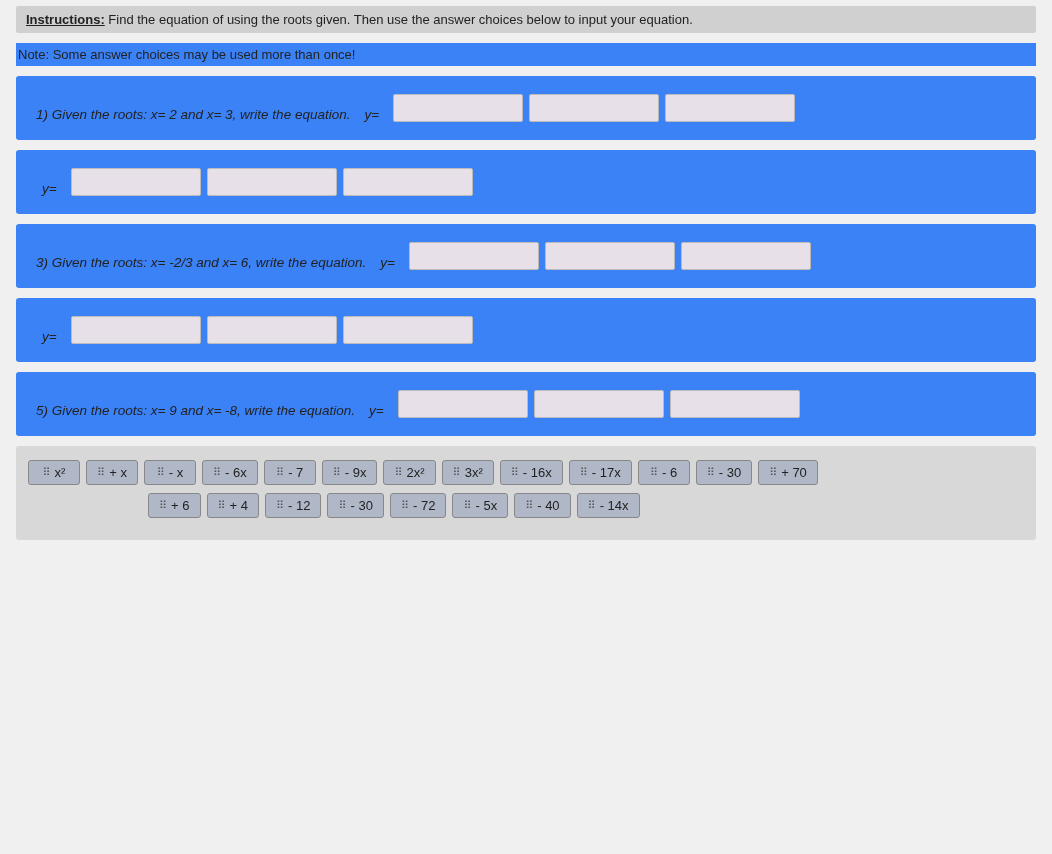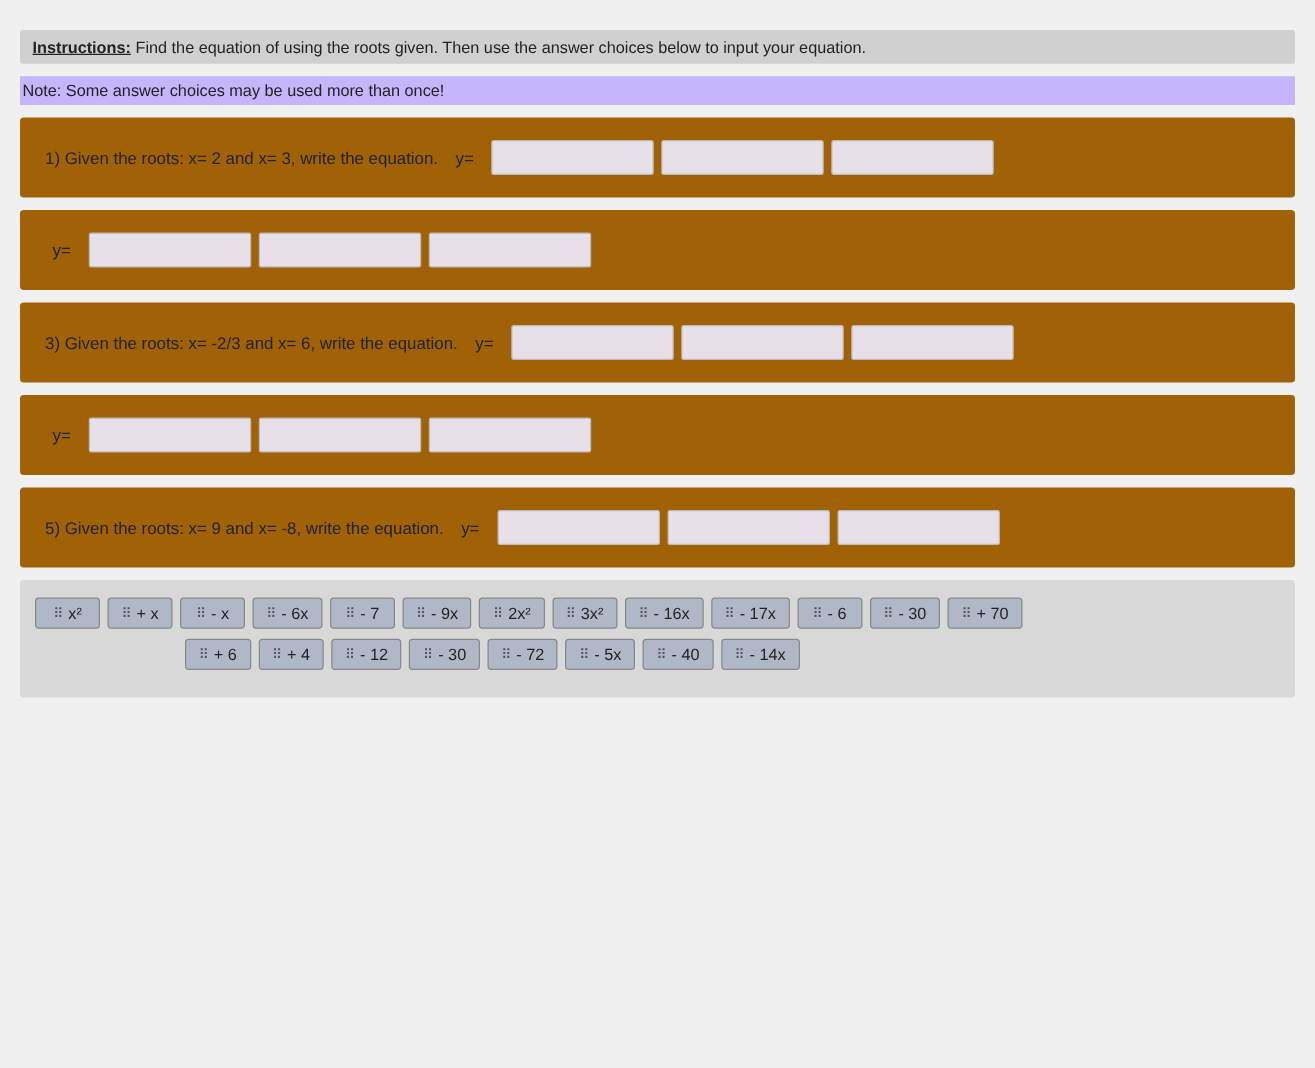--- a/index.html
+++ b/index.html
@@ -6,47 +6,48 @@
     body {
       font-family: Arial, sans-serif;
       background: #f0f0f0;
       width: 1052px;
       min-height: 854px;
       font-size: 14px;
       color: #222;
     }
     .page-wrapper {
       background: #f0f0f0;
-      padding: 24px 16px;
+      padding: 6px 16px;
     }
     .instructions-bar {
       background: #d0d0d0;
       padding: 6px 10px;
       font-size: 13px;
       margin-bottom: 10px;
       border-radius: 2px;
     }
     .instructions-bar span.label {
       font-weight: bold;
       text-decoration: underline;
     }
     .note-bar {
-      background: #c4b5fd;
+      background: #3b82f6;
       padding: 4px 2px;
       font-size: 13px;
       margin-bottom: 10px;
     }
     .question-block {
-      background: #a16207;
+      background: #3b82f6;
       border-radius: 3px;
       padding: 18px 20px;
       margin-bottom: 10px;
       display: flex;
-      align-items: center;
+      align-items: flex-end;
       gap: 8px;
+      font-style: italic;
     }
     .question-text {
       font-size: 13.5px;
       white-space: nowrap;
     }
     .eq-label {
       font-size: 13.5px;
       margin-left: 6px;
       white-space: nowrap;
     }

